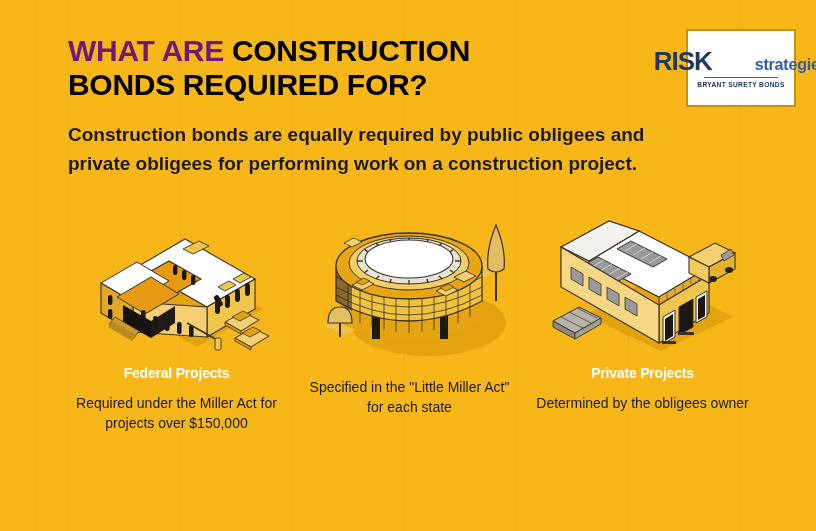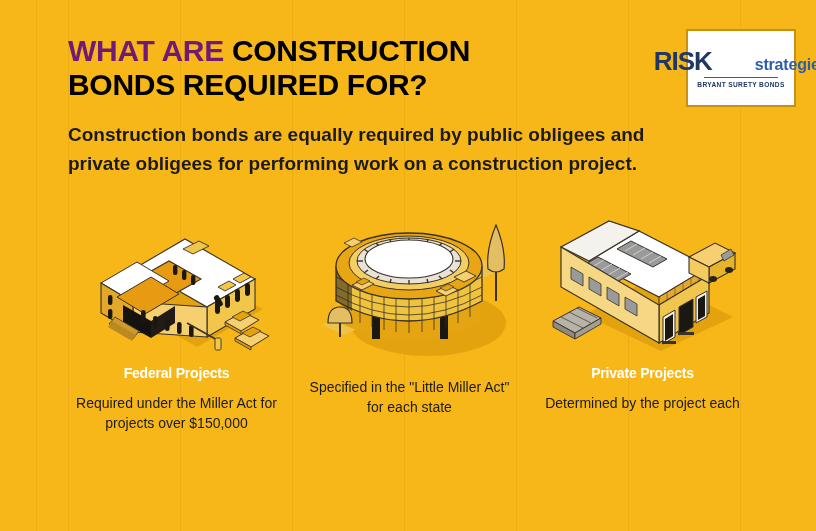--- a/index.html
+++ b/index.html
@@ -382,17 +382,17 @@
             <path d="M32 128 L58 113 L58 119 L32 134 Z" fill="#A39E92" stroke="#3A3228" stroke-width="0.9"></path>
             <g stroke="#3A3228" stroke-width="0.7">
               <path d="M18 112 L40 123"></path>
                 <path d="M26 107 L48 118"></path>
               <path d="M34 103 L54 113"></path>
             </g>
           </g>
         </svg>
       </div>
       <div class="col-title">Private Projects</div>
-      <div class="col-desc">Determined by the project each</div>
+      <div class="col-desc">Determined by the obligees owner</div>
     </div>
 
   </div>
 </div>
 
 </body></html>

